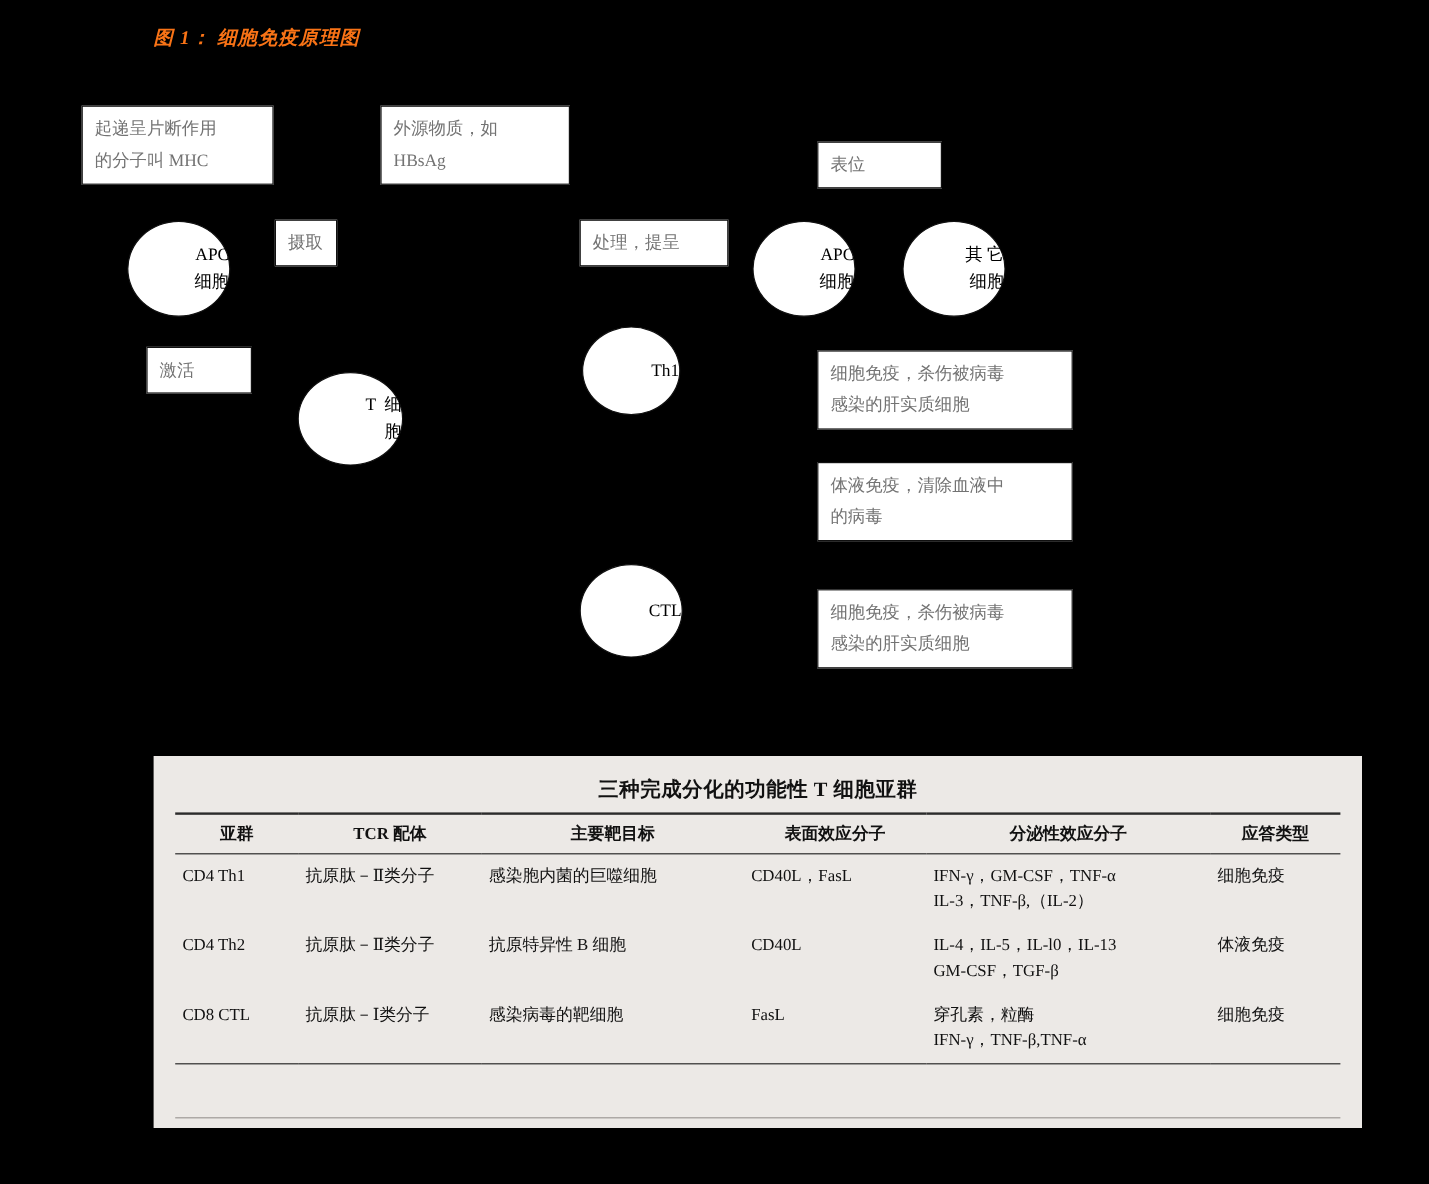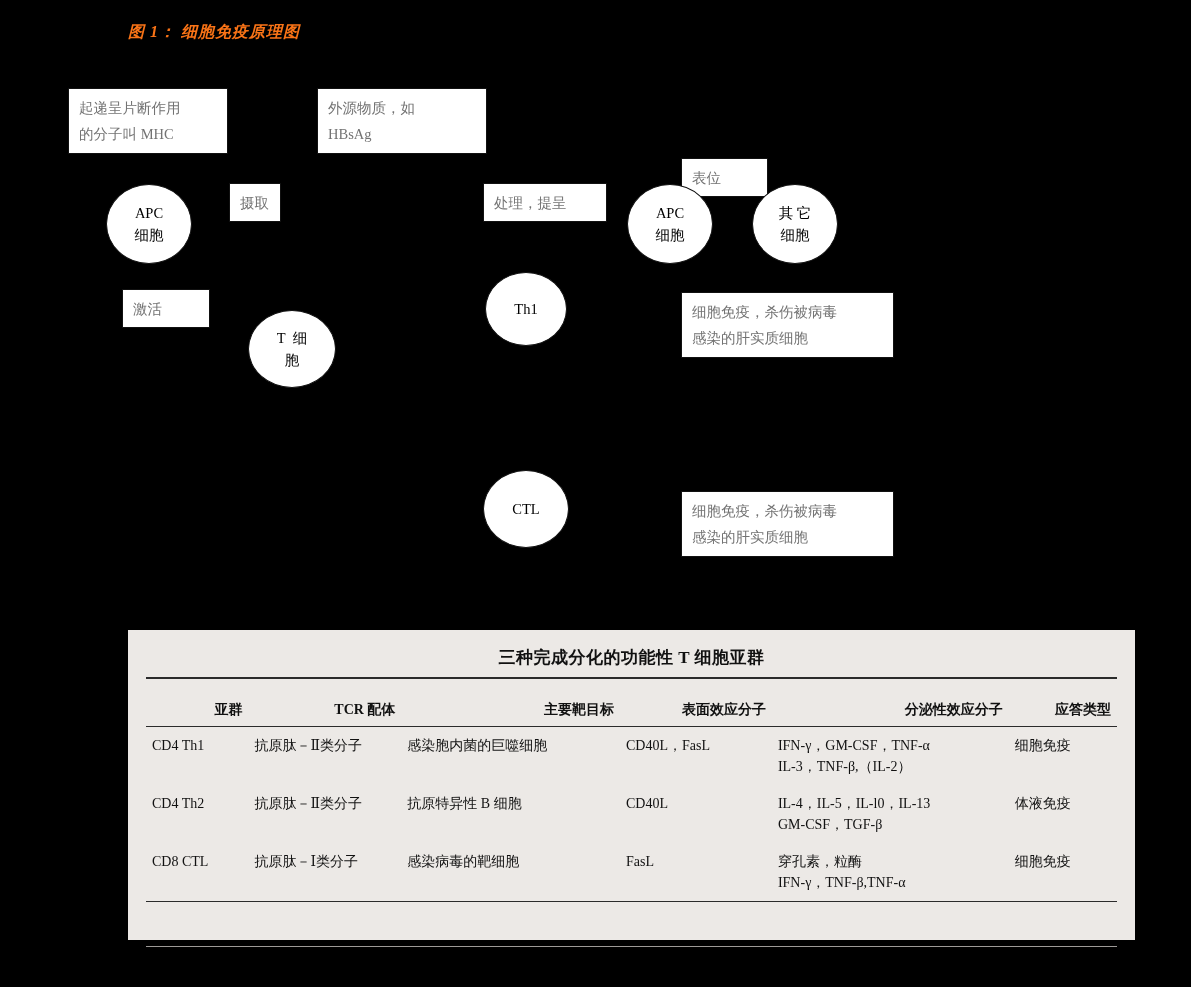--- a/index.html
+++ b/index.html
@@ -48,21 +48,21 @@
 
   .node-ellipse {
     position: absolute;
     background: #ffffff;
     color: #000000;
     border: 1px solid #111111;
     border-radius: 50%;
     box-sizing: border-box;
     display: flex;
     flex-direction: column;
-    align-items: center;
+    align-items: flex-end;
     justify-content: center;
     text-align: center;
     font-size: 14.5px;
     line-height: 22px;
     font-family: "Liberation Serif", "DejaVu Serif", serif;
   }
   .node-ellipse span { display: block; white-space: pre; }
 
   
   .table-card {
@@ -84,22 +84,22 @@
     letter-spacing: 0.5px;
     padding: 6px 0 8px 0;
   }
   table.subset-table {
     width: 100%;
     border-collapse: collapse;
     font-size: 14px;
   }
   table.subset-table thead th {
     font-weight: bold;
-    text-align: right;
-    padding: 22px 6px 7px 6px;
+    text-align: center;
+    padding: 7px 6px 7px 6px;
     border-top: 2px solid #2b2b2b;
     border-bottom: 1px solid #2b2b2b;
     white-space: nowrap;
   }
   table.subset-table tbody td {
     vertical-align: top;
     padding: 8px 6px 8px 6px;
     line-height: 21px;
   }
   table.subset-table tbody tr:last-child td {
@@ -121,46 +121,50 @@
 
 <div id="page-root">
 
   <div class="fig-title">图 1： 细胞免疫原理图</div>
 
   <div class="node-box" style="left:68px; top:88px; width:160px; height:66px;">
     <span style="white-space:pre-line; display:block;">起递呈片断作用
 的分子叫 MHC</span>
   </div>
 
-  <div class="node-box" style="left:317px; top:88px; width:170px; height:66px;">
+  <div class="node-box" style="left:317px; top:88px; width:158px; height:66px;">
     <span style="white-space:pre-line; display:block;">外源物质，如
 HBsAg</span>
   </div>
 
-  <div class="node-box" style="left:681px; top:118px; width:87px; height:39px;margin-top:40px;">
+  <div class="node-box" style="left:681px; top:118px; width:104px; height:39px;">
     <span style="white-space:pre-line; display:block;">表位</span>
   </div>
 
   <div class="node-box" style="left:229px; top:183px; width:52px; height:39px;">
     <span style="white-space:pre-line; display:block;">摄取</span>
   </div>
 
   <div class="node-box" style="left:483px; top:183px; width:124px; height:39px;">
     <span style="white-space:pre-line; display:block;">处理，提呈</span>
   </div>
 
   <div class="node-box" style="left:122px; top:289px; width:88px; height:39px;">
     <span style="white-space:pre-line; display:block;">激活</span>
   </div>
 
   <div class="node-box" style="left:681px; top:292px; width:213px; height:66px;">
     <span style="white-space:pre-line; display:block;">细胞免疫，杀伤被病毒
 感染的肝实质细胞</span>
   </div>
 
+  <div class="node-box" style="left:681px; top:385px; width:213px; height:66px;">
+    <span style="white-space:pre-line; display:block;">体液免疫，清除血液中
+的病毒</span>
+  </div>
 
   <div class="node-box" style="left:681px; top:491px; width:213px; height:66px;">
     <span style="white-space:pre-line; display:block;">细胞免疫，杀伤被病毒
 感染的肝实质细胞</span>
   </div>
 
   <div class="node-ellipse" style="left:106px; top:184px; width:86px; height:80px;">
     <span>APC</span>
     <span>细胞</span>
   </div>

